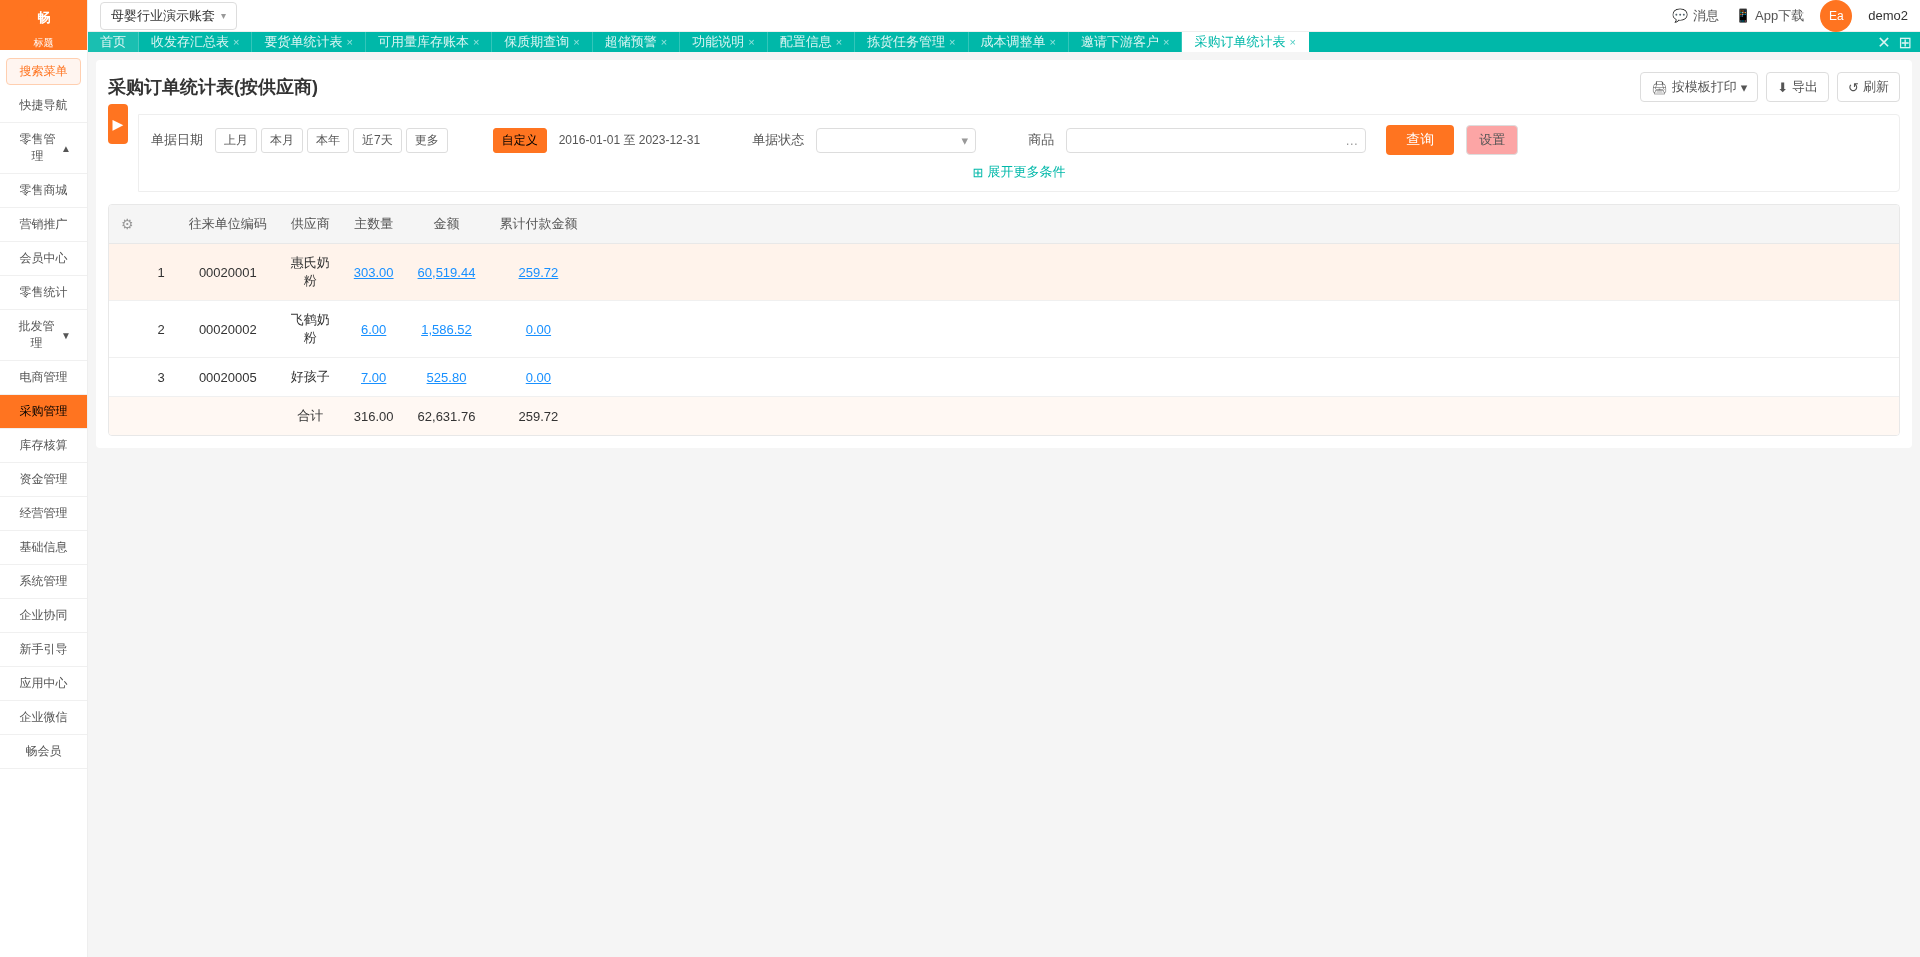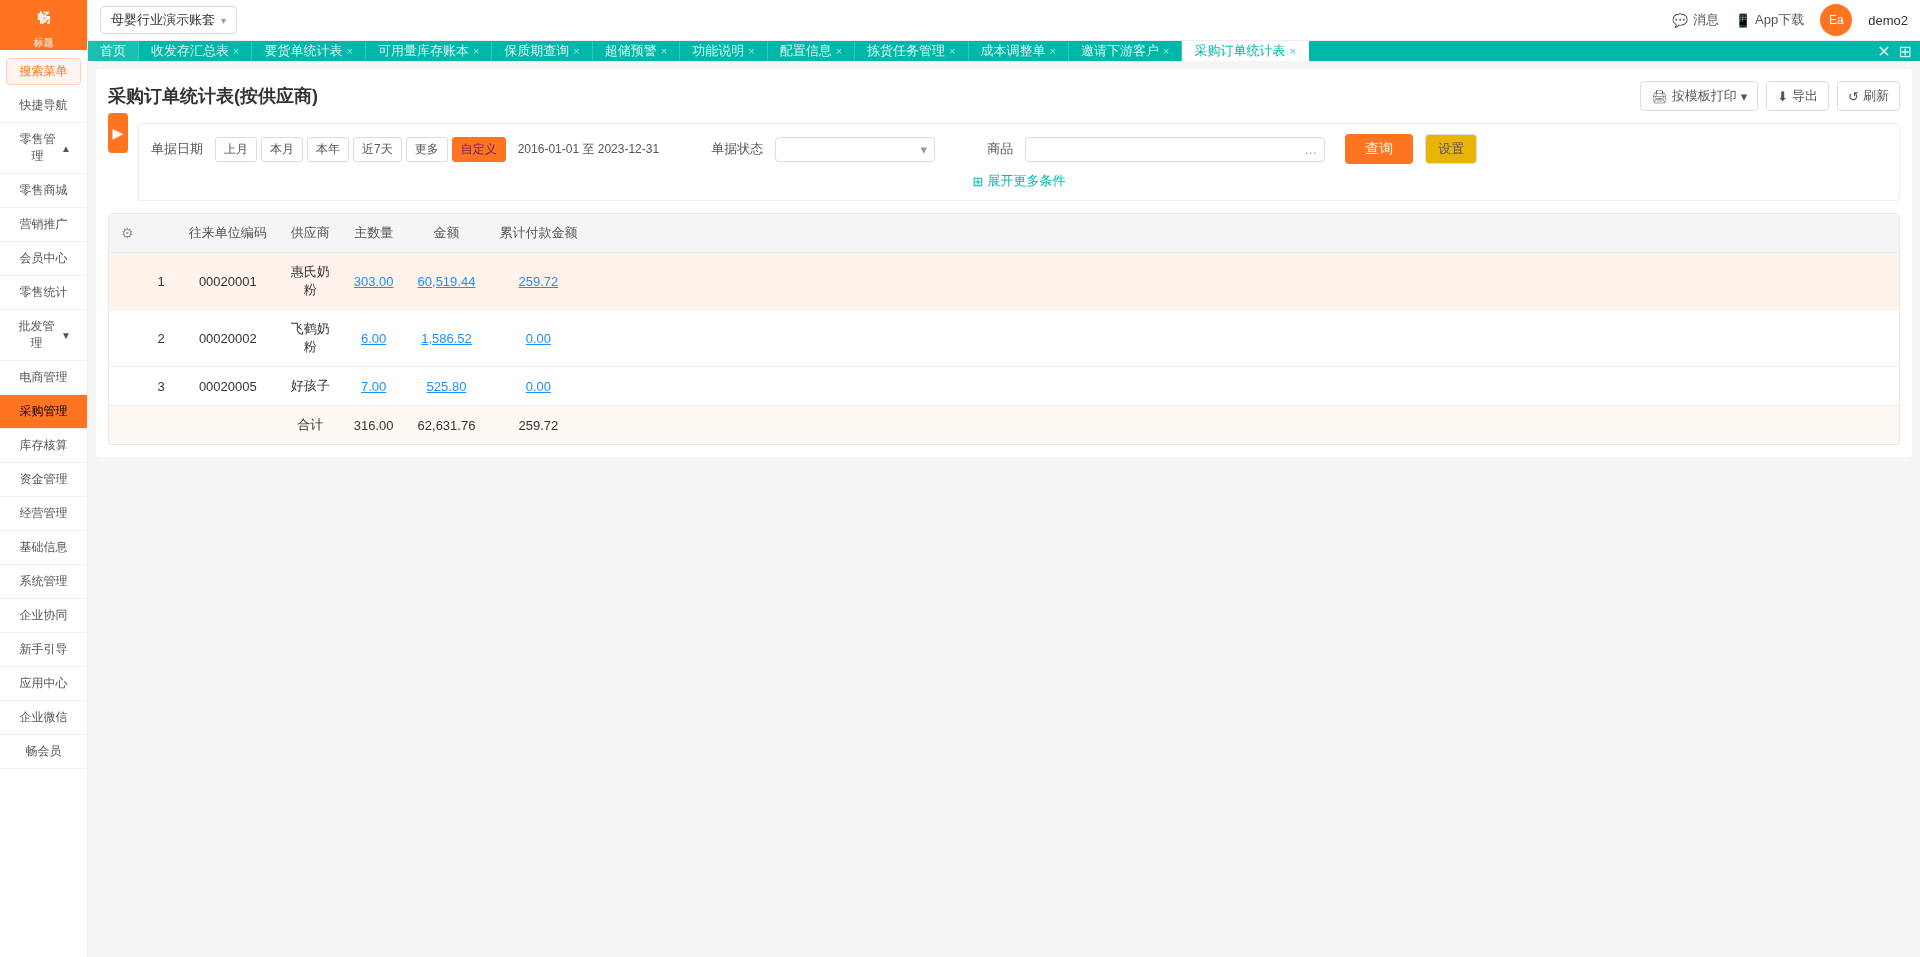--- a/index.html
+++ b/index.html
@@ -12,21 +12,21 @@
     .sidebar-search { padding: 8px 6px 4px; }
     .sidebar-search-btn { width: 100%; background: #fff5f0; border: 1px solid #ffcfb0; color: #ff7420; border-radius: 4px; padding: 4px 2px; font-size: 12px; cursor: pointer; text-align: center; }
     .sidebar-nav-item { padding: 8px 16px; text-align: center; font-size: 12px; color: #555; cursor: pointer; border-bottom: 1px solid #f0f0f0; position: relative; }
     .sidebar-nav-item.active { background: #ff7420; color: #000000; }
     .sidebar-nav-label { font-size: 12px; }
 
     
     .main { flex: 1; display: flex; flex-direction: column; overflow: hidden; }
 
     
-    .topbar { height: 41px; background: #fff; display: flex; align-items: center; padding: 12px 12px; border-bottom: 1px solid #eee; }
+    .topbar { height: 32px; background: #fff; display: flex; align-items: center; padding: 12px 12px; border-bottom: 1px solid #eee; }
     .topbar-workspace { display: flex; align-items: center; gap: 6px; font-size: 13px; color: #333; cursor: pointer; border: 1px solid #ddd; border-radius: 4px; padding: 4px 10px; }
     .topbar-workspace .arrow { font-size: 10px; color: #999; }
     .topbar-actions { margin-left: auto; display: flex; align-items: center; gap: 16px; }
     .topbar-action-btn { display: flex; align-items: center; gap: 4px; font-size: 13px; color: #555; cursor: pointer; }
     .user-avatar { width: 32px; height: 32px; border-radius: 50%; background: #ff7420; display: flex; align-items: center; justify-content: center; color: #fff; font-size: 12px; cursor: pointer; }
 
     
     .nav-tabs { height: 20px; background: #00b8a9; display: flex; align-items: center; overflow-x: auto; flex-shrink: 0; }
     .nav-tabs::-webkit-scrollbar { height: 3px; }
     .nav-tab { display: flex; align-items: center; gap: 4px; padding: 0 12px; height: 36px; font-size: 13px; color: rgba(255,255,255,0.85); cursor: pointer; white-space: nowrap; border-right: 1px solid rgba(255,255,255,0.2); flex-shrink: 0; }
@@ -41,27 +41,27 @@
     .content-inner { background: #fff; margin: 8px; border-radius: 4px; padding: 12px; }
 
     
     .page-header { display: flex; align-items: center; justify-content: space-between; margin-bottom: 12px; }
     .page-title { font-size: 18px; font-weight: 600; color: #333; }
     .page-actions { display: flex; align-items: center; gap: 8px; }
     .btn-print { display: flex; align-items: center; gap: 4px; border: 1px solid #ddd; background: #fff; padding: 5px 10px; border-radius: 4px; font-size: 13px; cursor: pointer; color: #555; }
     .btn-export { display: flex; align-items: center; gap: 4px; border: 1px solid #ddd; background: #fff; padding: 5px 10px; border-radius: 4px; font-size: 13px; cursor: pointer; color: #555; }
     .btn-refresh { display: flex; align-items: center; gap: 4px; border: 1px solid #ddd; background: #fff; padding: 5px 10px; border-radius: 4px; font-size: 13px; cursor: pointer; color: #555; }
     .btn-query { background: #ff7420; color: #fff; border: none; padding: 6px 20px; border-radius: 4px; font-size: 14px; cursor: pointer; }
-    .btn-settings { border: 1px solid #ddd; background: #eab308; padding: 5px 12px; border-radius: 4px; font-size: 13px; cursor: pointer; color: #555; }
+    .btn-settings { border: 1px solid #ddd; background: #fca5a5; padding: 5px 12px; border-radius: 4px; font-size: 13px; cursor: pointer; color: #555; }
     .filter-toggle { width: 20px; height: 40px; background: #ff7420; border-radius: 4px; display: flex; align-items: center; justify-content: center; cursor: pointer; color: #fff; font-size: 14px; float: left; margin-right: 10px; margin-top: -10px; margin-bottom: -10px; }
     .filter-row { display: flex; align-items: center; gap: 12px; flex-wrap: wrap; }
     .filter-label { font-size: 13px; color: #555; white-space: nowrap; text-align: right; }
     .date-btns { display: flex; gap: 4px; }
     .date-btn { padding: 3px 8px; border: 1px solid #ddd; border-radius: 3px; font-size: 12px; cursor: pointer; color: #555; background: #fff; }
-    .date-btn.custom { background: #ff7420; color: #701a75; border-color: #ff7420; border-radius: 3px; }
+    .date-btn.custom { background: #ff7420; color: #000000; border-color: #ff7420; border-radius: 3px; margin-left: 41px; }
     .date-range { font-size: 12px; color: #555; }
     .filter-select { border: 1px solid #ddd; border-radius: 4px; padding: 4px 24px 4px 8px; font-size: 13px; color: #555; background: #fff; cursor: pointer; min-width: 160px; appearance: none; position: relative; }
     .select-wrapper { position: relative; display: inline-block; }
     .select-wrapper::after { content: "▾"; position: absolute; right: 8px; top: 50%; transform: translateY(-50%); color: #999; pointer-events: none; }
     .filter-input { border: 1px solid #ddd; border-radius: 4px; padding: 4px 28px 4px 8px; font-size: 13px; color: #555; background: #fff; min-width: 200px; }
     .filter-more-btn { display: flex; align-items: center; justify-content: center; gap: 4px; font-size: 13px; color: #00b8a9; cursor: pointer; margin: 8px auto 0; }
 
     
     .table-section { border: 1px solid #e8e8e8; border-radius: 4px; overflow: hidden; }
     table { width: 100%; border-collapse: collapse; }

